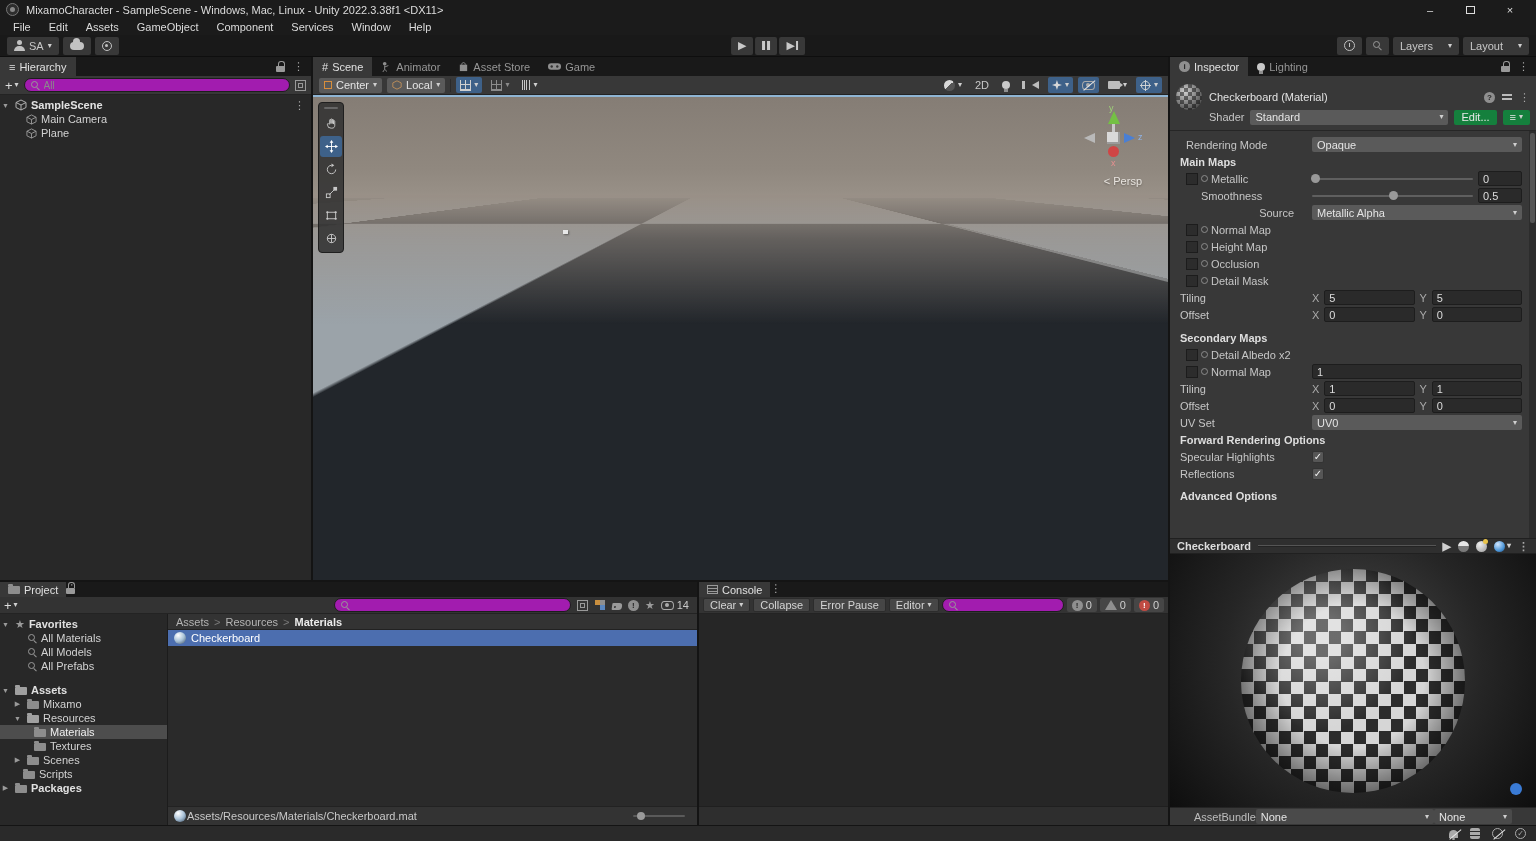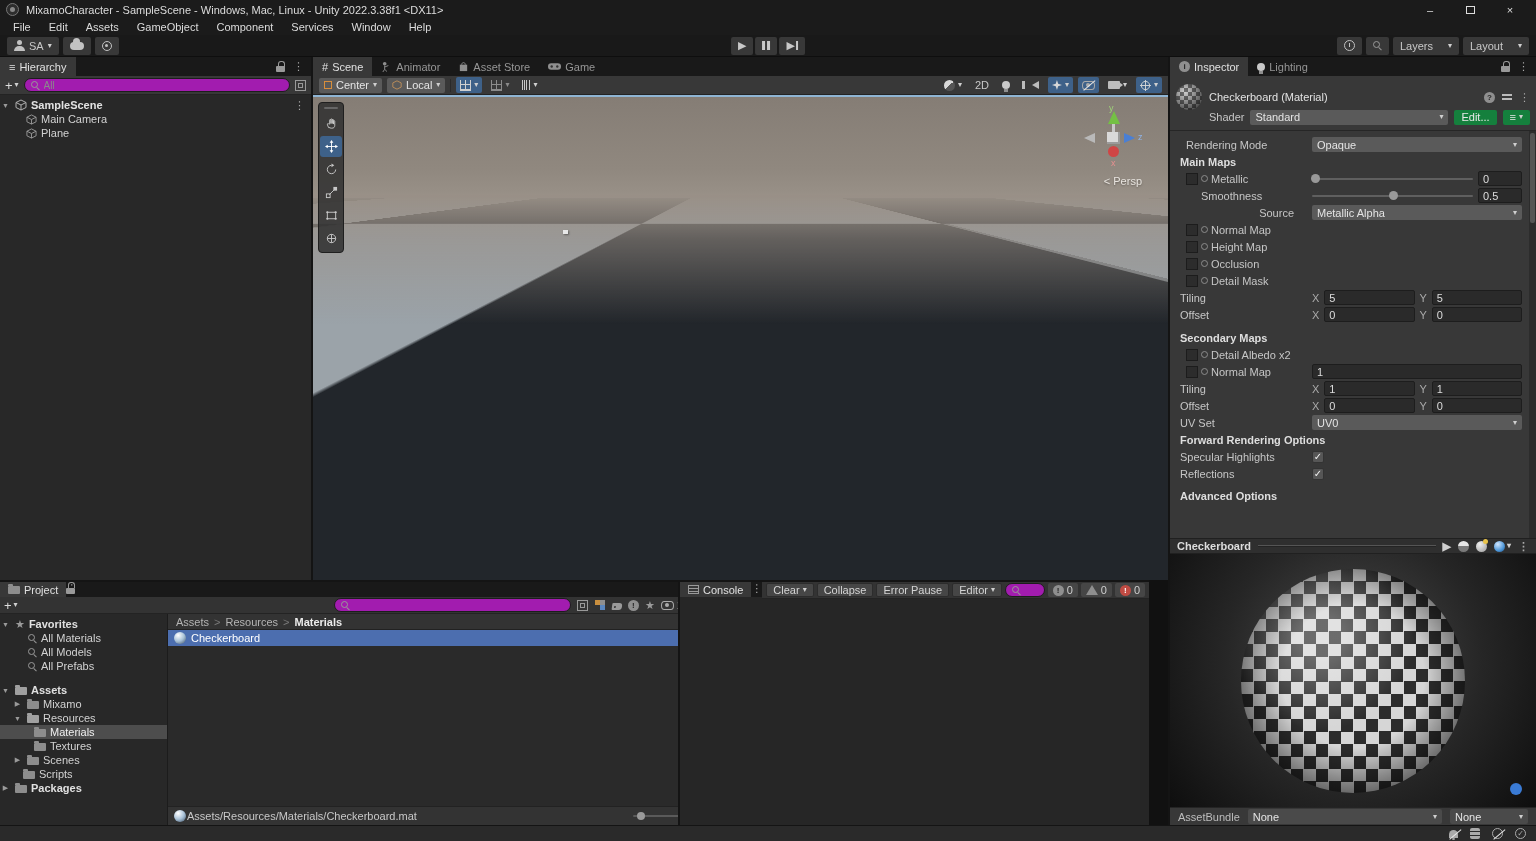--- a/index.html
+++ b/index.html
@@ -150,41 +150,41 @@
 .pvhead{height:16px;background:#2f2f2f;border-top:1px solid #202020;border-bottom:1px solid #202020;display:flex;align-items:center;gap:7px;padding:0 7px;font-weight:bold;color:#ddd}
 .pvline{flex:1;height:2px;border-top:1px solid #555;border-bottom:1px solid #242424}
 .pvbody{flex:1;position:relative;background:radial-gradient(circle at 50% 42%,#4c4c4c 0%,#262626 55%,#0e0e0e 100%)}
 .pvsphere{position:absolute;left:50%;top:50%;width:224px;height:224px;margin:-112px 0 0 -112px;border-radius:50%;
  background:
   radial-gradient(circle at 36% 30%,rgba(255,255,255,.30) 0 10%,rgba(255,255,255,0) 44%),
   radial-gradient(circle at 50% 48%,rgba(0,0,0,0) 44%,rgba(0,0,0,.72) 84%),
   repeating-conic-gradient(#d6d6d6 0 25%,#2c2c2c 0 50%);
  background-size:auto,auto,25px 25px}
 .notif{position:absolute;right:14px;bottom:12px;width:12px;height:12px;border-radius:50%;background:#3a7bd5}
-.abrow{height:18px;background:#383838;border-top:1px solid #242424;display:flex;align-items:center;gap:8px;padding:0 8px}
+.abrow{height:18px;background:#383838;border-top:1px solid #242424;display:flex;align-items:center;padding:0 24px}
 .pv-iconbtn{display:flex;align-items:center;gap:2px;color:#cfcfcf}
 .i-bluesphere{width:11px;height:11px;border-radius:50%;background:radial-gradient(circle at 35% 30%,#cfe6ff,#4d96d8 60%,#1d4f80)}
 .i-lightbake{width:11px;height:11px;border-radius:50%;background:radial-gradient(circle at 35% 30%,#efefef,#9a9a9a);position:relative}
 .i-lightbake::after{content:"";position:absolute;right:-1px;top:-2px;width:5px;height:5px;border-radius:50%;background:#e8c34a}
 .i-spherebw{width:11px;height:11px;border-radius:50%;background:linear-gradient(180deg,#e6e6e6 50%,#7a7a7a 50%)}
 
 #project{left:0;top:580px;width:697px;height:245px;background:#282828;border-top:2px solid #141414;display:flex;flex-direction:column}
 .ptabs{height:15px;background:#191919;display:flex}
 .ptabs .tab{height:15px;padding:0 8px}
 .pbar{height:17px;background:#333;border-bottom:1px solid #232323;display:flex;align-items:center;gap:6px;padding:0 4px}
 .pbody{flex:1;display:flex;min-height:0}
 .ptree{width:168px;background:#282828;border-right:1px solid #1c1c1c;padding-top:3px}
 .pcontent{flex:1;background:#2a2a2a;display:flex;flex-direction:column}
 .crumbs{height:16px;background:#333;display:flex;align-items:center;gap:5px;padding:0 8px;color:#b4b4b4;border-bottom:1px solid #222}
 .csel{height:16px;background:#4c6eaf;display:flex;align-items:center;gap:5px;padding:0 6px;color:#fff}
 .pfoot{height:19px;background:#333;border-top:1px solid #222;display:flex;align-items:center;gap:1px;padding:0 6px}
 .zoomtrack{width:52px;height:2px;background:#5a5a5a;border-radius:1px;position:relative;margin-left:auto;margin-right:6px}
 .zoomknob{position:absolute;left:4px;top:-3px;width:8px;height:8px;border-radius:50%;background:#9a9a9a}
 
-#console{left:678px;top:580px;width:471px;height:245px;background:#262626;border-top:2px solid #141414;border-left:2px solid #141414;display:flex;flex-direction:row}
+#console{left:697px;top:580px;width:471px;height:245px;background:#262626;border-top:2px solid #141414;border-left:2px solid #141414;display:flex;flex-direction:column}
 .cbar{height:17px;background:#333;border-bottom:1px solid #232323;display:flex;align-items:center;gap:3px;padding:0 4px}
 .cbtn{background:#464646;border:1px solid #2c2c2c;border-radius:2px;height:14px;display:flex;align-items:center;gap:3px;padding:0 6px;color:#d4d4d4}
 .ccount{display:flex;align-items:center;gap:3px;background:#464646;border-radius:2px;height:14px;padding:0 5px;color:#cfcfcf}
 .cdetail{margin-top:auto;height:19px;background:#2e2e2e;border-top:1px solid #1f1f1f}
 
 #statusbar{left:0;top:825px;width:1536px;height:16px;background:#2a2a2a;border-top:1px solid #141414;display:flex;align-items:center;justify-content:flex-end;gap:12px;padding:0 10px}
 </style>
 </head>
 <body>
 

